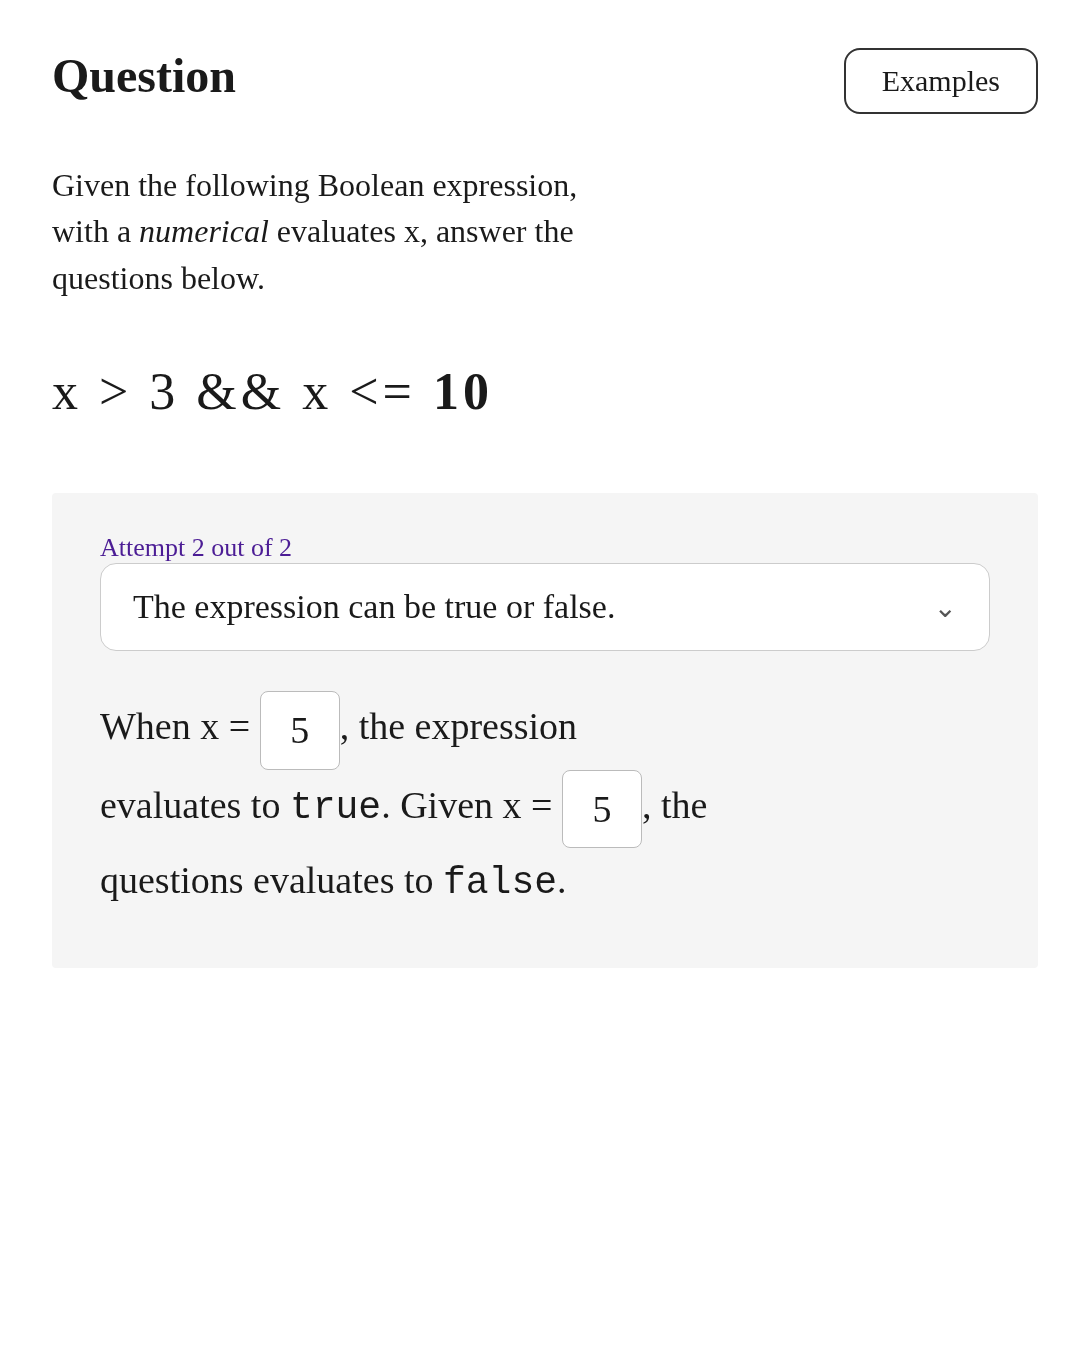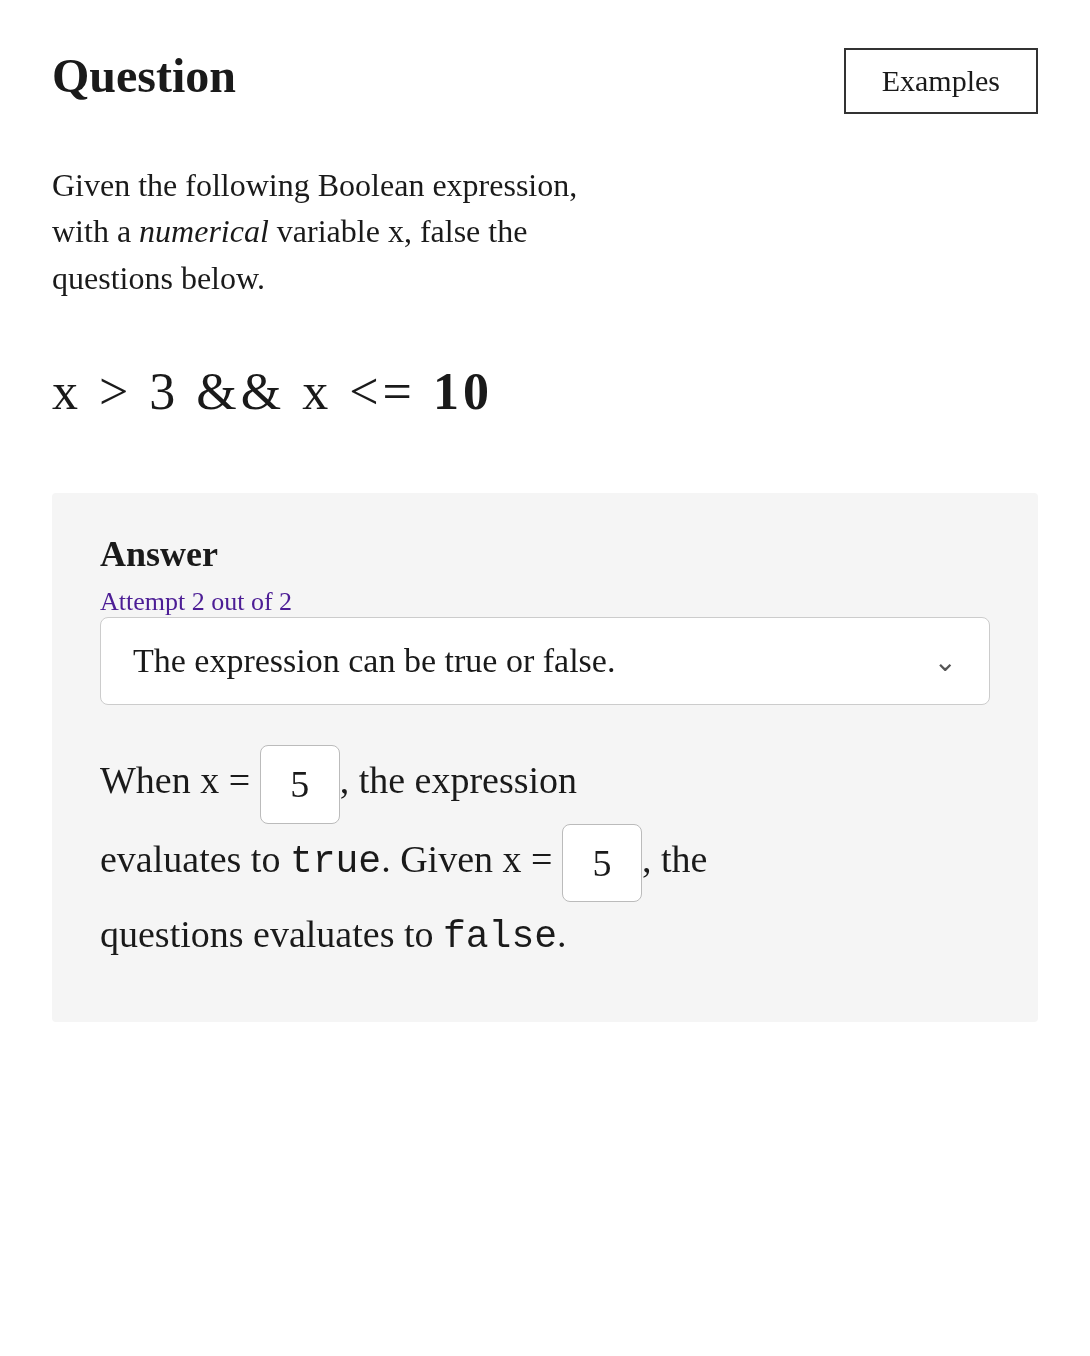--- a/index.html
+++ b/index.html
@@ -25,21 +25,21 @@
     }
 
     .question-label {
       font-size: 48px;
       font-weight: 700;
       font-family: Georgia, serif;
     }
 
     .examples-button {
       border: 2px solid #333;
-      border-radius: 0;
+      border-radius: 16px;
       padding: 14px 36px;
       font-size: 30px;
       background: #fff;
       cursor: pointer;
       font-family: Georgia, serif;
       color: #1a1a1a;
     }
 
     .question-text {
       font-size: 32px;
@@ -79,21 +79,21 @@
 
     .attempt-text {
       font-size: 26px;
       color: #4c1d95;
       font-family: Georgia, serif;
     }
 
     .dropdown-container {
       background: #fff;
       border: 1.5px solid #ccc;
-      border-radius: 8px;
+      border-radius: 16px;
       padding: 24px 32px;
       display: flex;
       align-items: center;
       justify-content: space-between;
       margin-bottom: 40px;
       cursor: pointer;
     }
 
     .dropdown-text {
       font-size: 34px;
@@ -135,30 +135,29 @@
 </head>
 <body>
 
 <div class="header">
   <span class="question-label">Question</span>
   <button class="examples-button">Examples</button>
 </div>
 
 <div class="question-text">
   <span>Given the following Boolean expression,</span><br>
-  <span>with a </span><em>numerical</em><span> variable x, false the</span><br>
+  <span>with a </span><em>numerical</em><span> evaluates x, answer the</span><br>
   <span>questions below.</span>
 </div>
 
 <div class="expression-block">
   x &gt; 3 &amp;&amp; x &lt;= <span class="bold-part">10</span>
 </div>
 
 <div class="answer-section">
-  <div class="answer-label">Answer</div>
   <div class="attempt-text">Attempt 2 out of 2</div>
 
   <div class="dropdown-container">
     <span class="dropdown-text">The expression can be true or false.</span>
     <span class="chevron-icon">⌄</span>
   </div>
 
   <div class="fill-in-text">
     <span>When x = </span><span class="input-box">5</span><span>, the expression</span><br>
     <span>evaluates to </span><span class="code-font">true</span><span>. Given x = </span><span class="input-box">5</span><span>, the</span><br>

